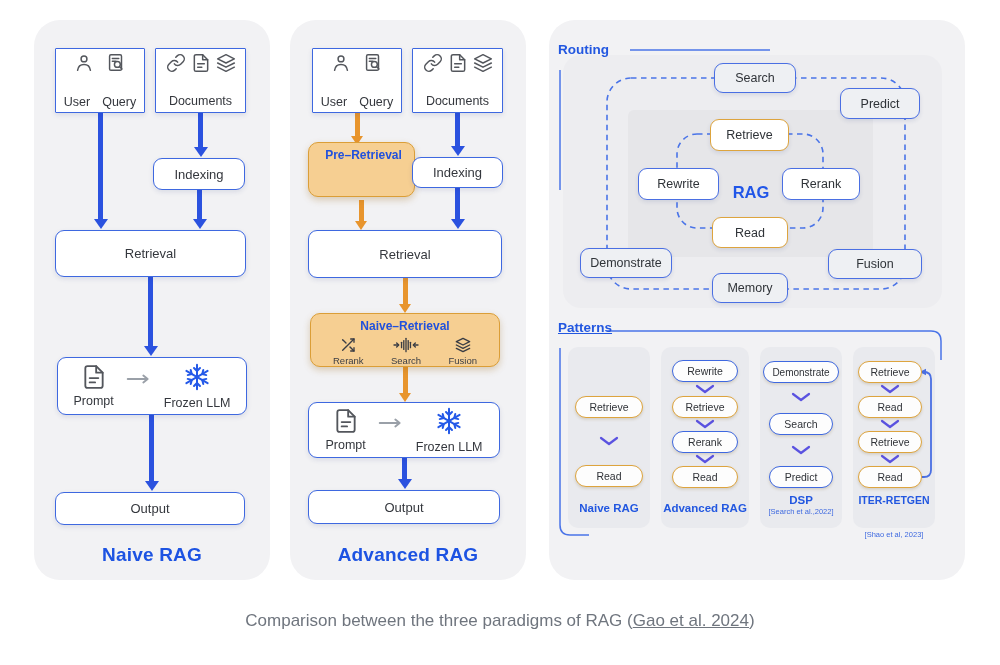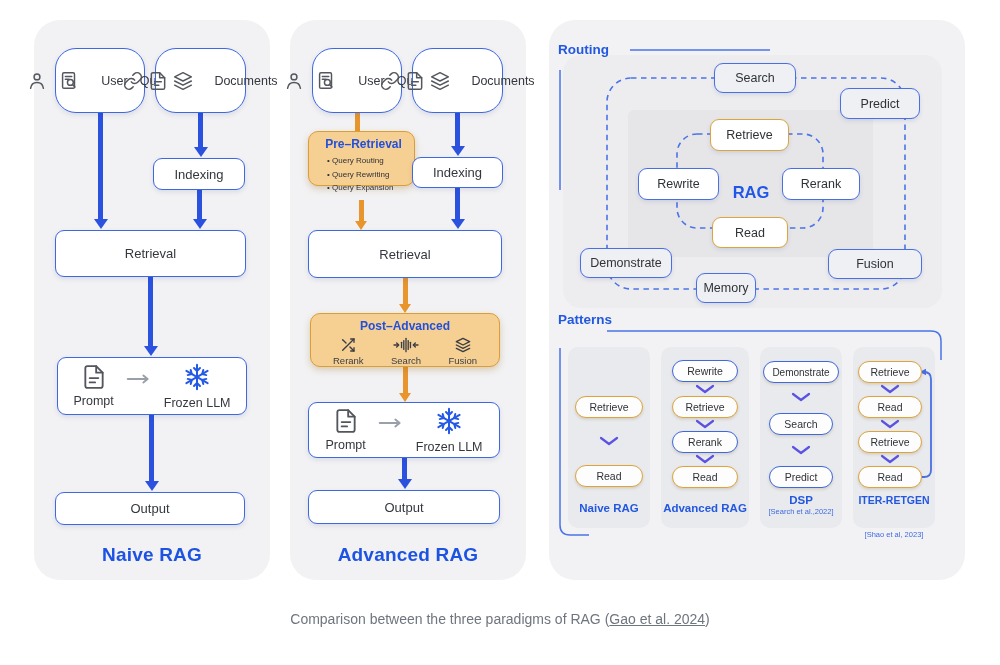--- a/index.html
+++ b/index.html
@@ -7,21 +7,21 @@
   #stage{position:relative;width:1000px;height:665px;background:#ffffff;overflow:hidden;}
 
   .panel{position:absolute;top:20px;height:560px;background:#f2f2f4;border-radius:26px;}
   #p1{left:34px;width:236px;}
   #p2{left:290px;width:236px;}
   #p3{left:549px;width:416px;}
 
   .box{position:absolute;background:#fff;border:1.5px solid #3e68e0;border-radius:9px;
        display:flex;align-items:center;justify-content:center;color:#34373d;font-size:13px;
        box-shadow:0 2px 5px rgba(40,60,120,.12);box-sizing:border-box;z-index:2;}
-  .topbox{flex-direction:row;gap:21px;border-radius:21px;}
+  .topbox{flex-direction:column;gap:21px;border-radius:1px;}
   .iconrow{display:flex;gap:10px;align-items:center;}
   .iconrow.tight{gap:5px;}
   .lblrow{display:flex;gap:12px;font-size:12.5px;color:#34373d;}
   .stack{display:flex;flex-direction:column;align-items:center;gap:4px;font-size:12.5px;color:#34373d;}
   .hstack{display:flex;align-items:center;gap:12px;}
 
   .obox{position:absolute;background:#f6cf92;border:1.8px solid #db9e37;border-radius:10px;
         box-shadow:0 3px 7px rgba(160,110,30,.30);box-sizing:border-box;z-index:2;}
   .otitle{color:#2050dd;font-weight:bold;font-size:12px;text-align:center;}
   .obullets{list-style:none;margin:3px 0 0 0;padding:0 0 0 10px;}
@@ -54,21 +54,21 @@
 
   .col{position:absolute;top:327px;height:181px;background:#e9eaee;border-radius:10px;z-index:3;}
   .pill{position:absolute;background:#fdfdfd;border:1.6px solid #dda43e;border-radius:12px;height:22px;
         display:flex;align-items:center;justify-content:center;font-size:10.5px;color:#2f3237;
         box-shadow:0 1.5px 3px rgba(120,90,30,.20);box-sizing:border-box;z-index:2;}
   .pill.blue{border-color:#3e68e0;}
   .chev{position:absolute;width:20px;height:10px;z-index:1;}
   .colname{position:absolute;left:0;right:0;text-align:center;font-weight:bold;color:#2257e0;font-size:11.5px;}
   .colcite{position:absolute;left:0;right:0;text-align:center;color:#3f6ae0;font-size:7.5px;}
 
-  .caption{position:absolute;left:0;right:0;top:611px;text-align:center;font-size:14px;color:#6f757e;}
+  .caption{position:absolute;left:0;right:0;top:611px;text-align:center;font-size:17px;color:#6f757e;}
   .caption a{color:#6f757e;text-decoration:underline;cursor:pointer;}
 
   svg.ic{display:block;}
 </style>
 </head>
 <body>
 
 <div id="stage">
 
   <div class="panel" id="p1">
@@ -209,39 +209,34 @@
     </div>
 
     <div class="oarr" style="left:65px;top:93px;height:24px;"></div>
     <div class="varr" style="left:165px;top:93px;height:34px;"></div>
     <div class="oarr" style="left:69px;top:180px;height:22px;"></div>
     <div class="varr" style="left:165px;top:168px;height:32px;"></div>
     <div class="oarr" style="left:113px;top:258px;height:27px;"></div>
     <div class="oarr" style="left:113px;top:347px;height:27px;"></div>
     <div class="varr" style="left:112px;top:438px;height:22px;"></div>
 
-    <div class="obox" style="left:18px;top:111px;width:107px;height:55px;padding:5px 4px 16px 8px;">
+    <div class="obox" style="left:18px;top:122px;width:107px;height:55px;padding:5px 4px 16px 8px;">
       <div class="otitle">Pre–Retrieval</div>
-      <ul class="obullets">
-        <li>Query Routing</li>
-        <li>Query Rewriting</li>
-        <li>Query Expansion</li>
-      </ul>
     </div>
 
     <div class="box" style="left:122px;top:137px;width:91px;height:31px;">
       <span>Indexing</span>
     </div>
 
     <div class="box" style="left:18px;top:210px;width:194px;height:48px;">
       <span>Retrieval</span>
     </div>
 
     <div class="obox" style="left:20px;top:293px;width:190px;height:54px;padding-top:5px;">
-      <div class="otitle">Post–Advanced</div>
+      <div class="otitle">Naive–Retrieval</div>
       <div class="oiconrow">
         <div class="ostack">
           <svg class="ic" width="18" height="16" viewBox="0 0 24 24" fill="none" stroke="#3a3d44" stroke-width="2" stroke-linecap="round" stroke-linejoin="round">
             <polyline points="16 3 21 3 21 8"></polyline>
               <line x1="4" y1="20" x2="21" y2="3"></line>
             <polyline points="21 16 21 21 16 21"></polyline>
               <line x1="15" y1="15" x2="21" y2="21"></line>
               <line x1="4" y1="4" x2="9" y2="9"></line>
           </svg>
           <span>Rerank</span>
@@ -339,28 +334,28 @@
     <div class="ragword">RAG</div>
     <div class="mbox white" style="left:233px;top:148px;width:78px;height:32px;">
         <span>Rerank</span>
       </div>
     <div class="mbox orange" style="left:163px;top:197px;width:76px;height:31px;">
         <span>Read</span>
       </div>
     <div class="mbox" style="left:31px;top:228px;width:92px;height:30px;">
         <span>Demonstrate</span>
       </div>
-    <div class="mbox" style="left:147px;top:253px;width:60px;height:30px;">
+    <div class="mbox" style="left:163px;top:253px;width:76px;height:30px;">
         <span>Memory</span>
       </div>
     <div class="mbox" style="left:279px;top:229px;width:94px;height:30px;">
         <span>Fusion</span>
       </div>
 
-    <div class="seclabel" style="left:9px;top:292px;">Patterns</div>
+    <div class="seclabel" style="left:9px;top:300px;text-decoration:underline;">Patterns</div>
 
     <div class="col" style="left:19px;width:82px;">
       <div class="pill" style="left:7px;top:49px;width:68px;">
           <span>Retrieve</span>
         </div>
       <svg class="chev" style="left:31px;top:89px;" viewBox="0 0 20 10">
           <path d="M2 2 L10 8 L18 2" fill="none" stroke="#5a52e0" stroke-width="2.2" stroke-linecap="round" stroke-linejoin="round"></path>
         </svg>
       <div class="pill" style="left:7px;top:118px;width:68px;">
           <span>Read</span>

